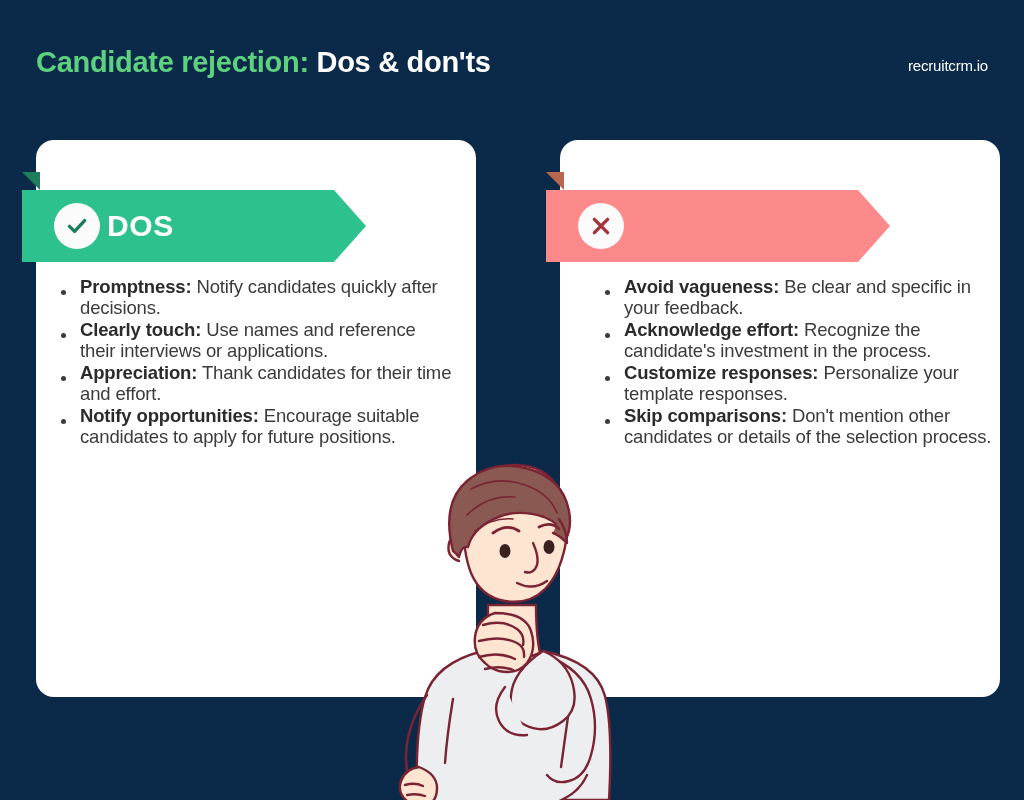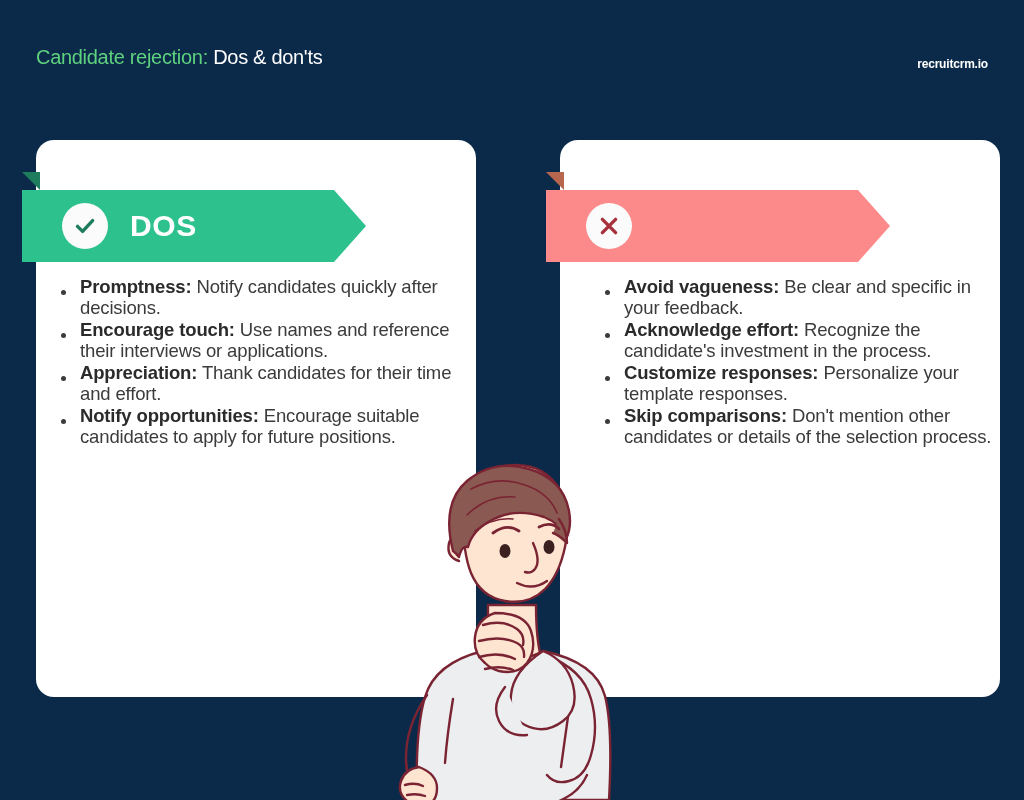--- a/index.html
+++ b/index.html
@@ -21,35 +21,35 @@
     position: absolute;
     top: 0; left: 0;
     width: 1024px;
     height: 118px;
   }
 
   .title {
     position: absolute;
     left: 36px;
     top: 46px;
-    font-size: 20px;
-    font-weight: normal;
+    font-size: 29px;
+    font-weight: bold;
     letter-spacing: -0.3px;
     white-space: nowrap;
   }
   .title .green { color: #5ed17e; }
   .title .white { color: #ffffff; }
 
   .brand {
     position: absolute;
     right: 36px;
     top: 57px;
     color: #ffffff;
-    font-size: 12px;
-    font-weight: bold;
+    font-size: 15px;
+    font-weight: normal;
     letter-spacing: -0.2px;
   }
 
   
   .card {
     position: absolute;
     top: 140px;
     width: 440px;
     height: 557px;
     background: #ffffff;
@@ -86,22 +86,22 @@
     clip-path: polygon(0 0, 100% 100%, 100% 0);
   }
   .fold.dos   { background: #1d7d5d; }
   .fold.donts { background: #b8674f; }
 
   .ribbon-inner {
     position: absolute;
     inset: 0;
     display: flex;
     align-items: center;
-    padding-left: 40px;
-    gap: 22px;
+    padding-left: 32px;
+    gap: 7px;
   }
 
   .badge-icon {
     width: 46px; height: 46px;
     border-radius: 50%;
     background: #fbfbfb;
     display: flex; align-items: center; justify-content: center;
     flex: none;
   }
 
@@ -190,21 +190,21 @@
     <div class="badge-icon">
       <svg width="30" height="30" viewBox="0 0 30 30" aria-hidden="true">
         <path d="M8.4 8.4 L21.6 21.6 M21.6 8.4 L8.4 21.6" fill="none" stroke="#a8323c" stroke-width="3.4" stroke-linecap="round"></path>
       </svg>
     </div>
   </div>
 </div>
 
 <div class="list left">
   <div class="bullet"><b>Promptness:</b><span> Notify candidates quickly after decisions.</span></div>
-  <div class="bullet"><b>Encourage touch:</b><span> Use names and reference their interviews or applications.</span></div>
+  <div class="bullet"><b>Clearly touch:</b><span> Use names and reference their interviews or applications.</span></div>
   <div class="bullet"><b>Appreciation:</b><span> Thank candidates for their time and effort.</span></div>
   <div class="bullet"><b>Notify opportunities:</b><span> Encourage suitable candidates to apply for future positions.</span></div>
 </div>
 
 <div class="list right">
   <div class="bullet"><b>Avoid vagueness:</b><span> Be clear and specific in your feedback.</span></div>
   <div class="bullet"><b>Acknowledge effort:</b><span> Recognize the candidate's investment in the process.</span></div>
   <div class="bullet"><b>Customize responses:</b><span> Personalize your template responses.</span></div>
   <div class="bullet"><b>Skip comparisons:</b><span> Don't mention other candidates or details of the selection process.</span></div>
 </div>

